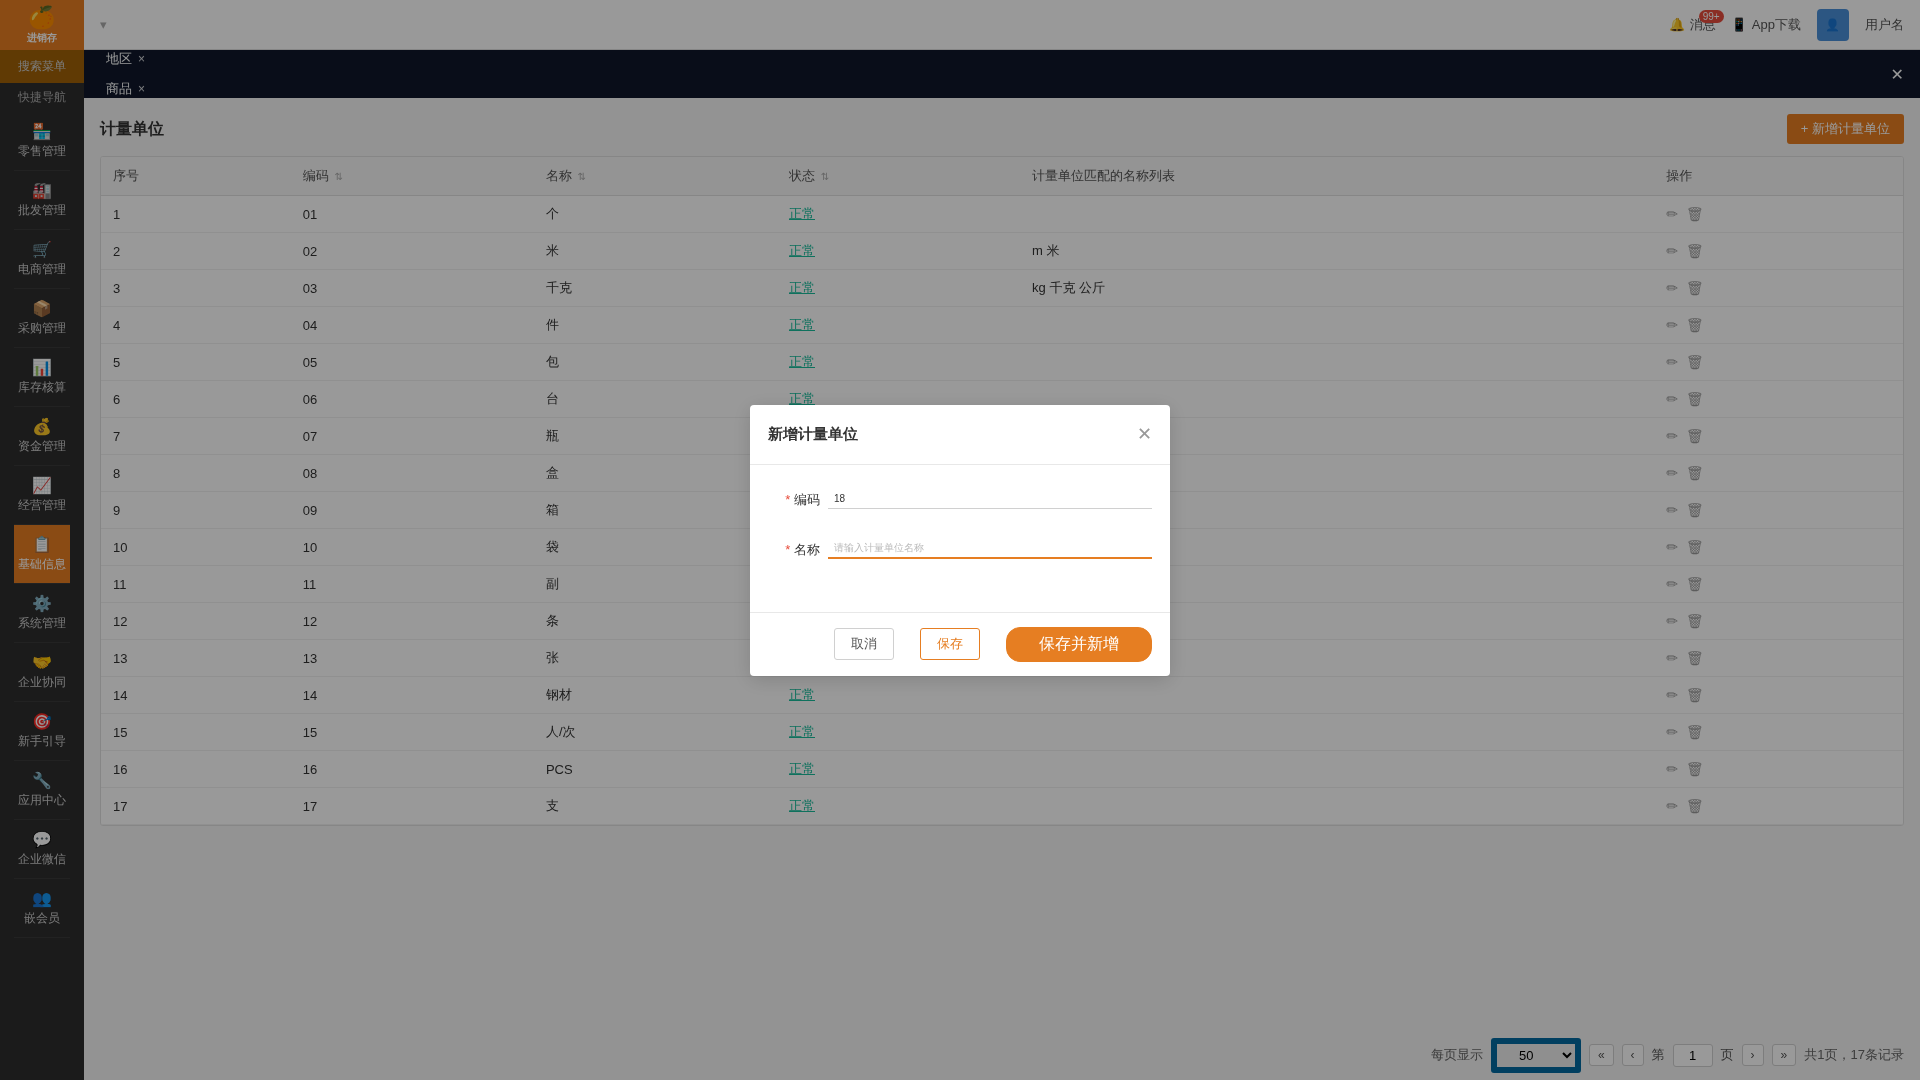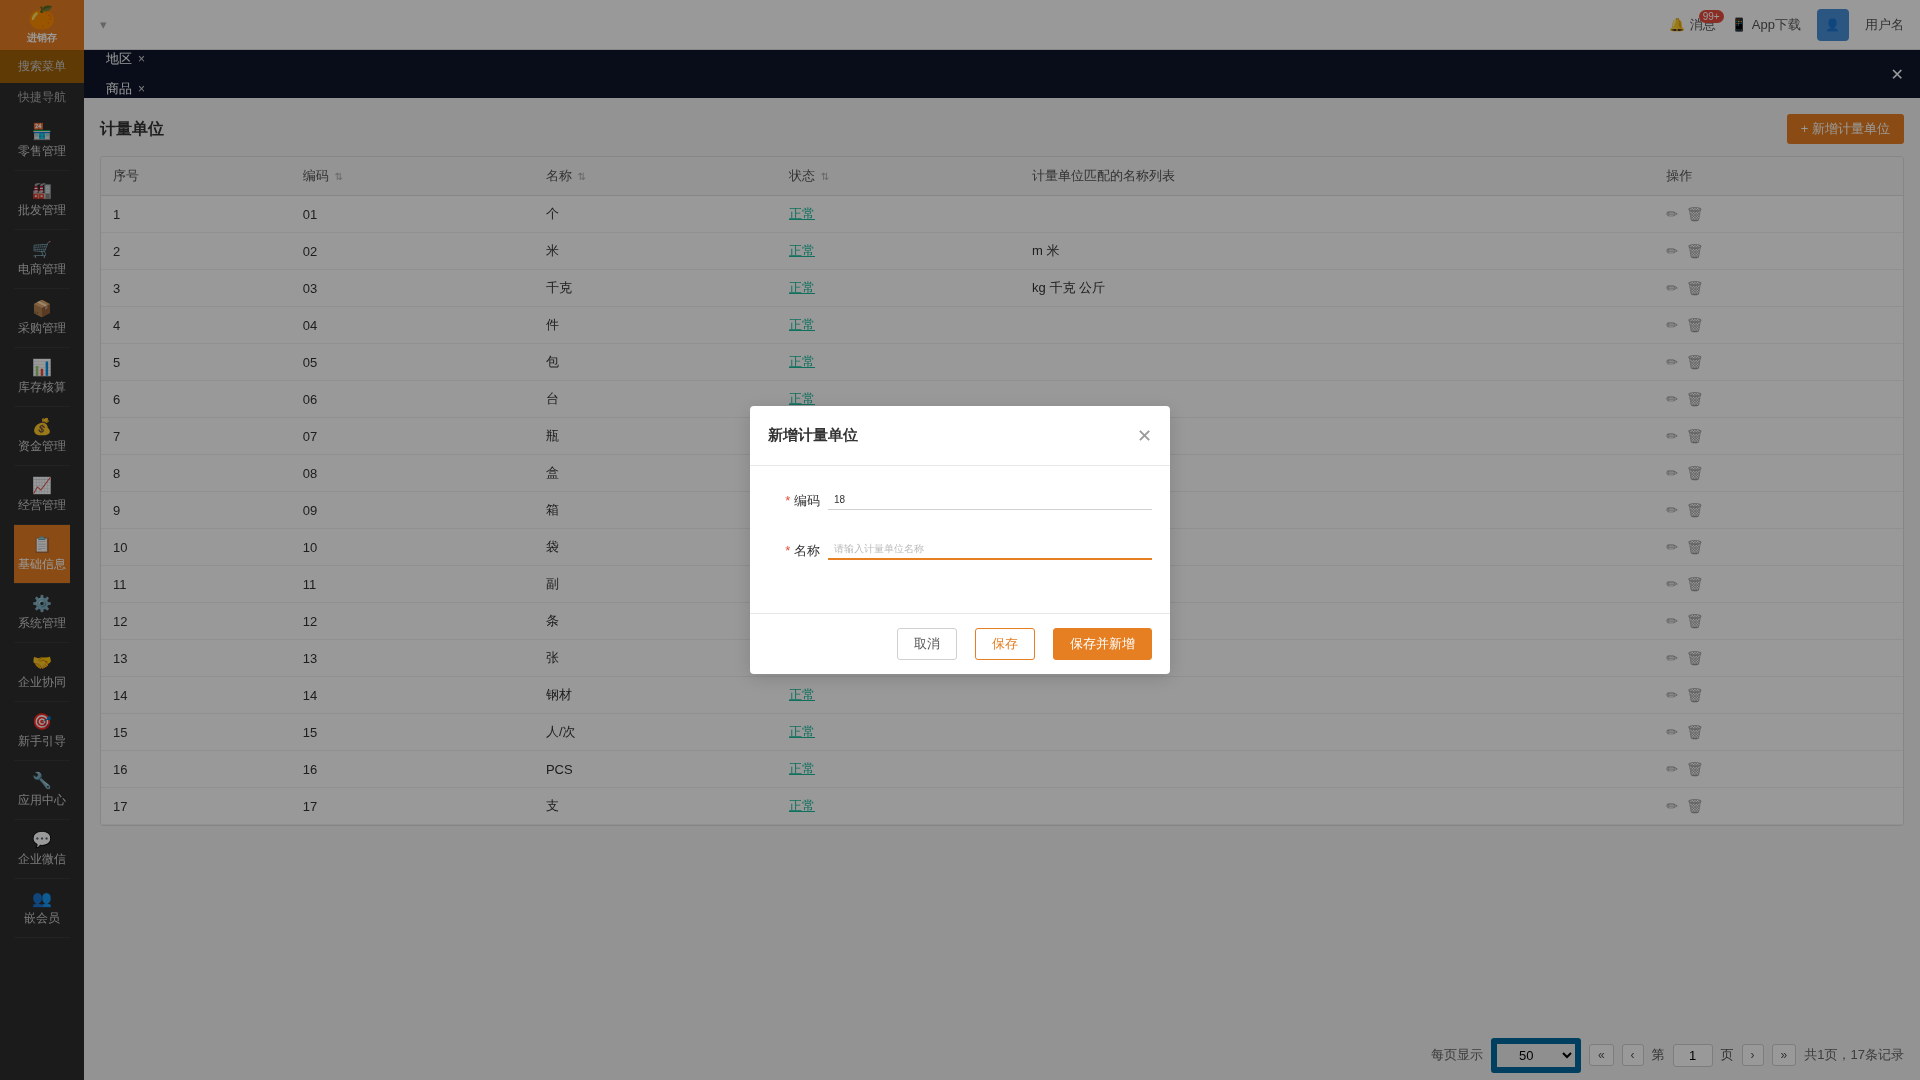--- a/index.html
+++ b/index.html
@@ -68,24 +68,24 @@
     .modal { background: #fff; border-radius: 4px; width: 420px; box-shadow: 0 4px 20px rgba(0,0,0,0.15); overflow: hidden; }
     .modal-header { padding: 20px 18px; border-bottom: 1px solid #e8e8e8; display: flex; align-items: center; justify-content: space-between; }
     .modal-title { font-size: 15px; font-weight: bold; color: #333; }
     .modal-close { background: none; border: none; cursor: pointer; color: #999; font-size: 18px; line-height: 1; }
     .modal-body { padding: 24px 18px; }
     .form-row { display: flex; align-items: flex-end; margin-bottom: 29px; }
     .form-label { width: 60px; text-align: right; font-size: 13px; color: #333; flex-shrink: 0; padding-right: 8px; }
     .form-input { flex: 1; border: none; border-bottom: 1px solid #d0d0d0; padding: 4px 6px; font-size: 10px; color: #333; outline: none; }
     .form-input.active-border { border-bottom: 2px solid #e67e22; }
     .form-input::placeholder { color: #bbb; }
-    .modal-footer { padding: 14px 18px; border-top: 1px solid #e8e8e8; display: flex; align-items: center; justify-content: flex-end; gap: 18px; }
+    .modal-footer { padding: 14px 18px; border-top: 1px solid #e8e8e8; display: flex; align-items: center; justify-content: flex-end; gap: 26px; }
     .btn-cancel { background: #fff; border: 1px solid #d0d0d0; color: #555; padding: 6px 16px; border-radius: 3px; cursor: pointer; font-size: 13px; }
     .btn-save { background: #fff; border: 1px solid #e67e22; color: #e67e22; padding: 6px 16px; border-radius: 3px; cursor: pointer; font-size: 13px; }
-    .btn-save-continue { background: #e67e22; border: 1px solid #e67e22; color: #fff; padding: 6px 16px; border-radius: 3px; cursor: pointer; font-size: 13px; }
+    .btn-save-continue { background: #e67e22; border: 1px solid #e67e22; color: #fff; padding: 6px 32px; border-radius: 14px; cursor: pointer; font-size: 16px; }
   </style>
 </head>
 <body>
 
 <div class="sidebar">
   <div class="sidebar-logo">
     <div class="sidebar-logo-inner">
       <span style="font-size:22px;">🍊</span>
       <span class="sidebar-logo-text">进销存</span>
     </div>

